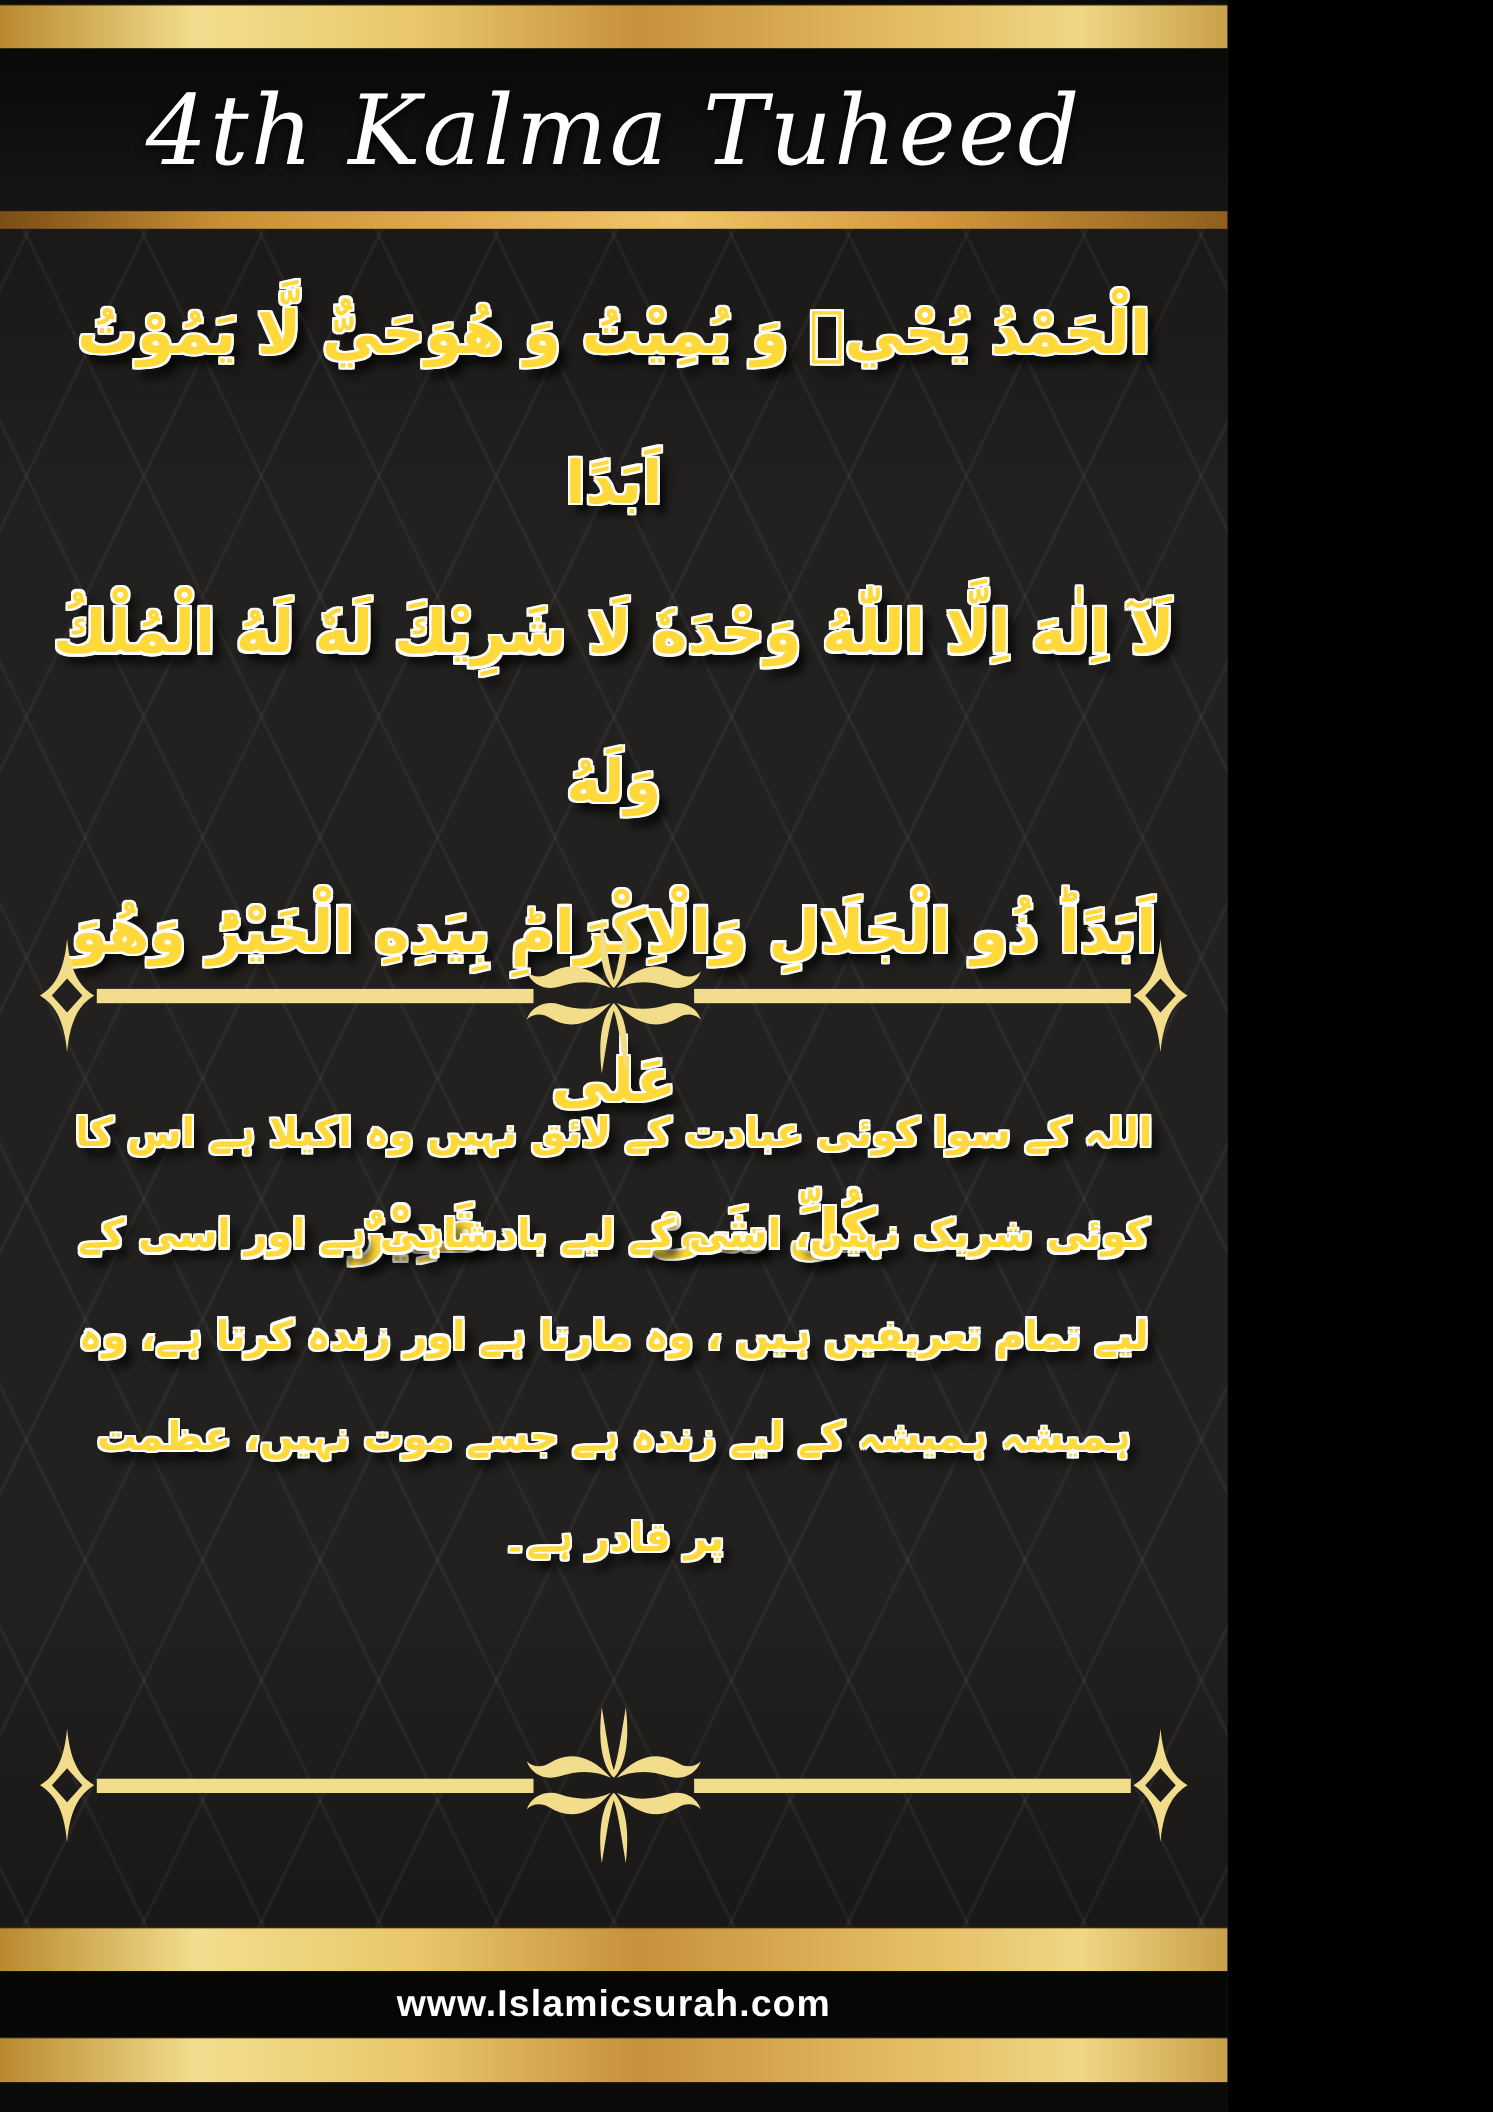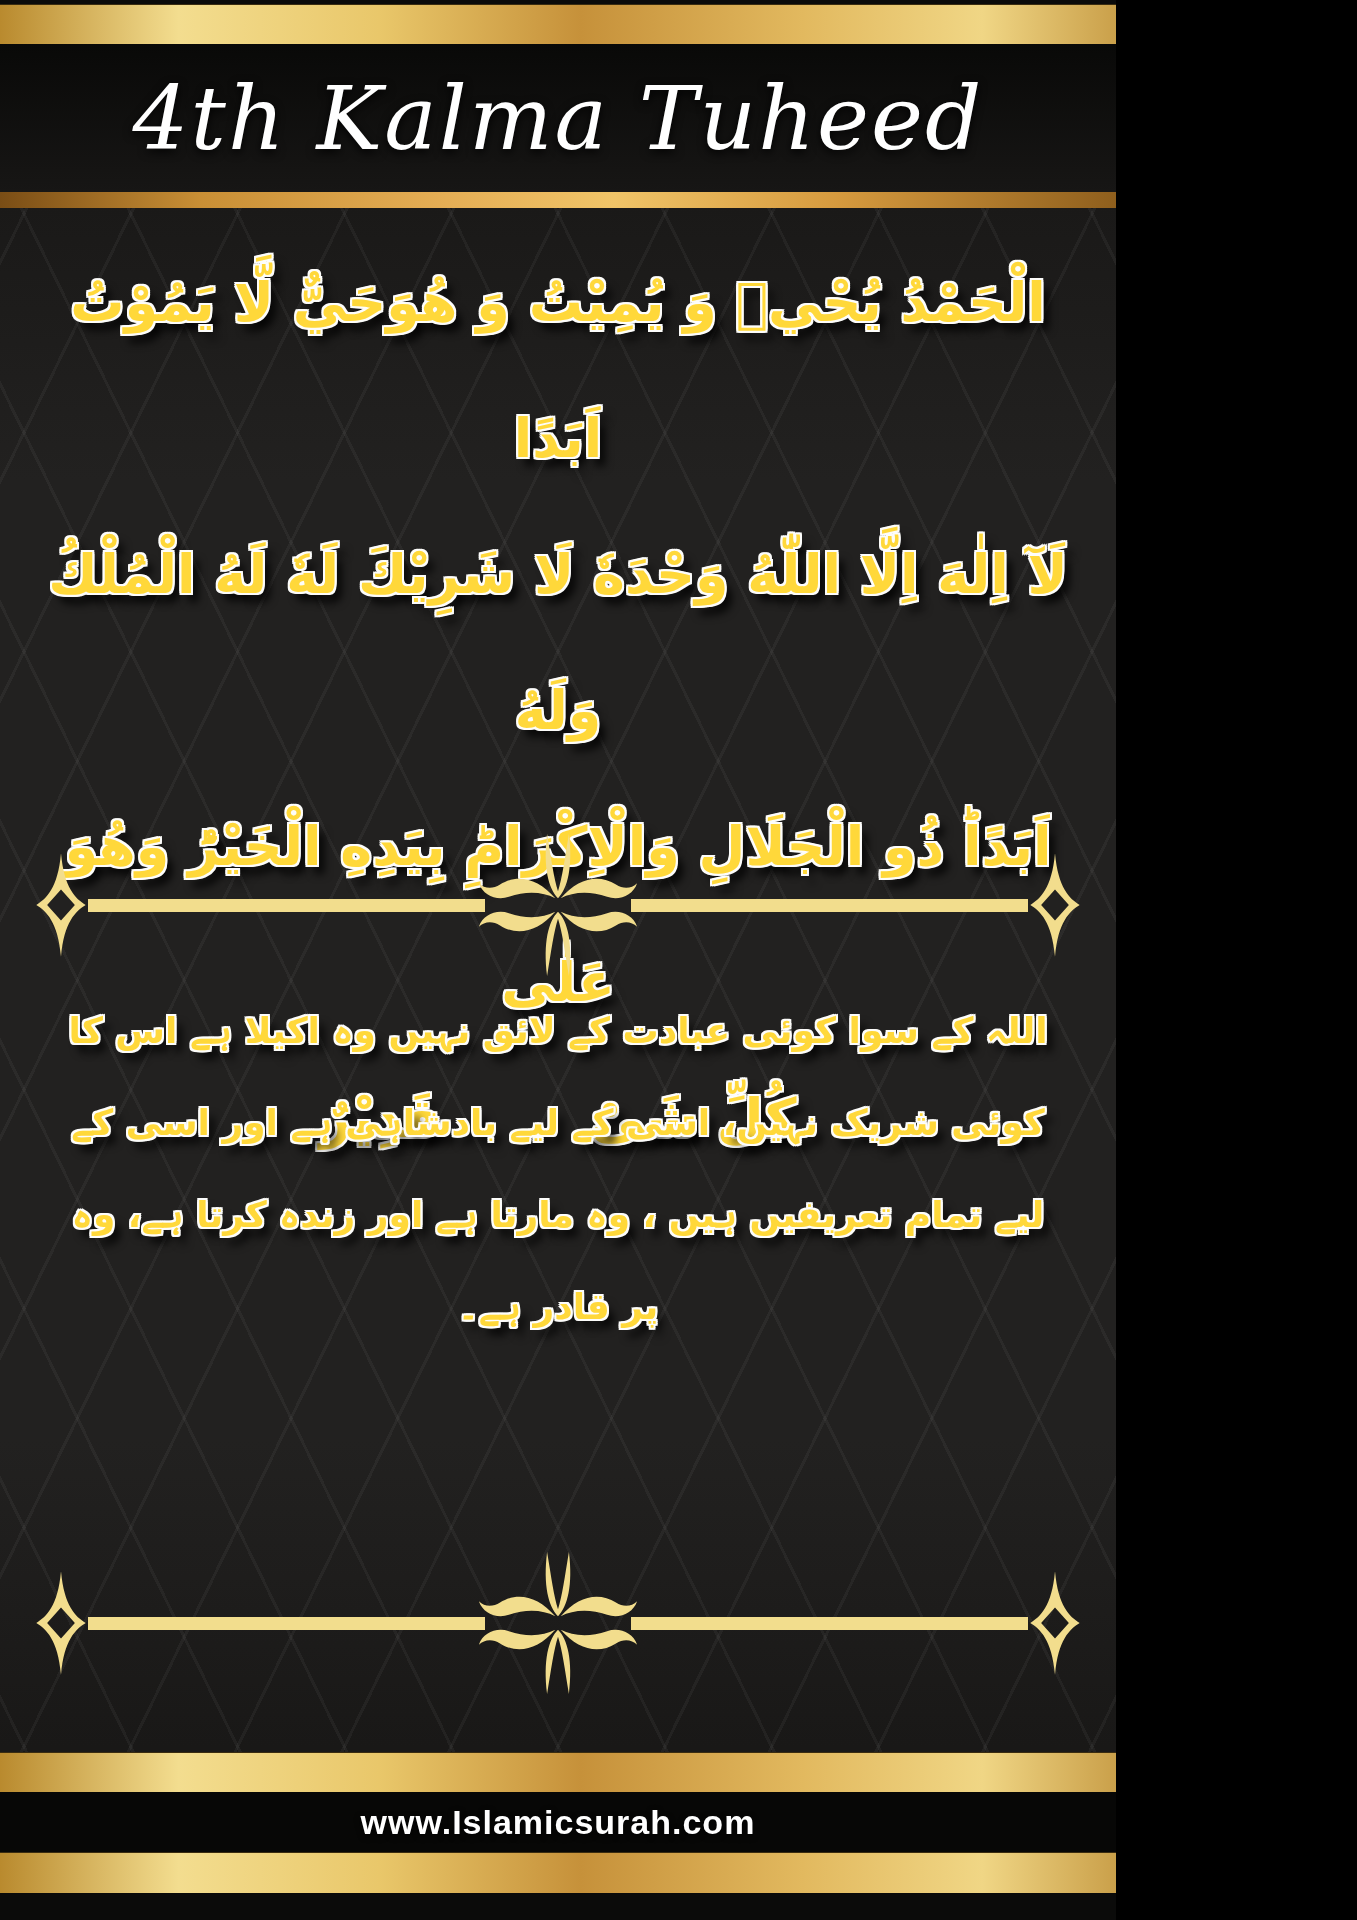--- a/index.html
+++ b/index.html
@@ -126,20 +126,21 @@
     <svg width="54" height="108" viewBox="0 0 70 140">
       <path fill="#f2dd8d" fill-rule="evenodd" d="M35,3 C39,48 54,62 67,70 C54,78 39,92 35,137 C31,92 16,78 3,70 C16,62 31,48 35,3 Z
            M35,50 L53,70 L35,90 L17,70 Z"></path>
     </svg>
   </div>
 
   <div class="urdu-block yellow-text">
     <div>اللہ کے سوا کوئی عبادت کے لائق نہیں وہ اکیلا ہے اس کا</div>
     <div>کوئی شریک نہیں، اسی کے لیے بادشاہی ہے اور اسی کے</div>
     <div>لیے تمام تعریفیں ہیں ، وہ مارتا ہے اور زندہ کرتا ہے، وہ</div>
+    <div>ہمیشہ ہمیشہ کے لیے زندہ ہے جسے موت نہیں، عظمت</div>
     <div>پر قادر ہے۔</div>
   </div>
 
   <div class="divider two">
     <svg width="54" height="108" viewBox="0 0 70 140">
       <path fill="#f2dd8d" fill-rule="evenodd" d="M35,3 C39,48 54,62 67,70 C54,78 39,92 35,137 C31,92 16,78 3,70 C16,62 31,48 35,3 Z
            M35,50 L53,70 L35,90 L17,70 Z"></path>
     </svg>
     <div class="rule"></div>
     <svg class="flourish" width="170" height="150" viewBox="0 0 240 220">

